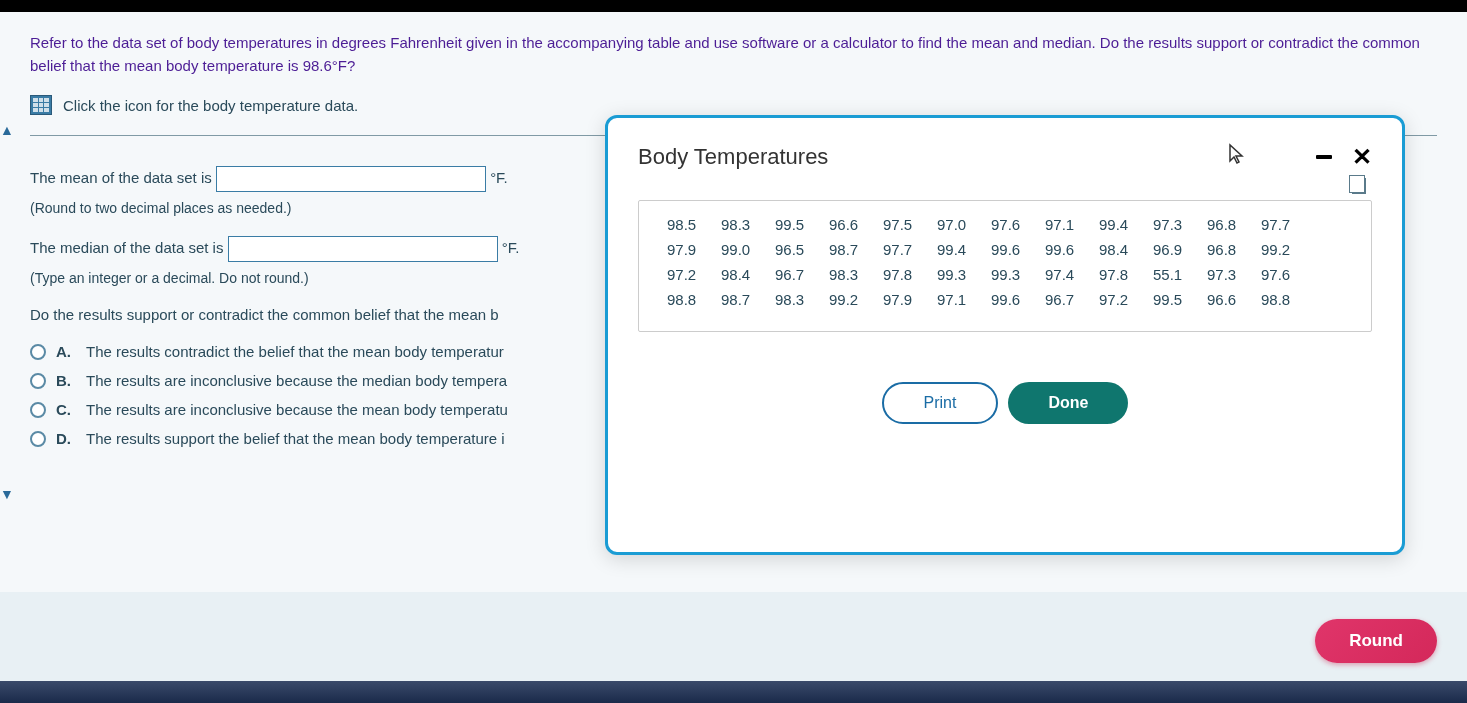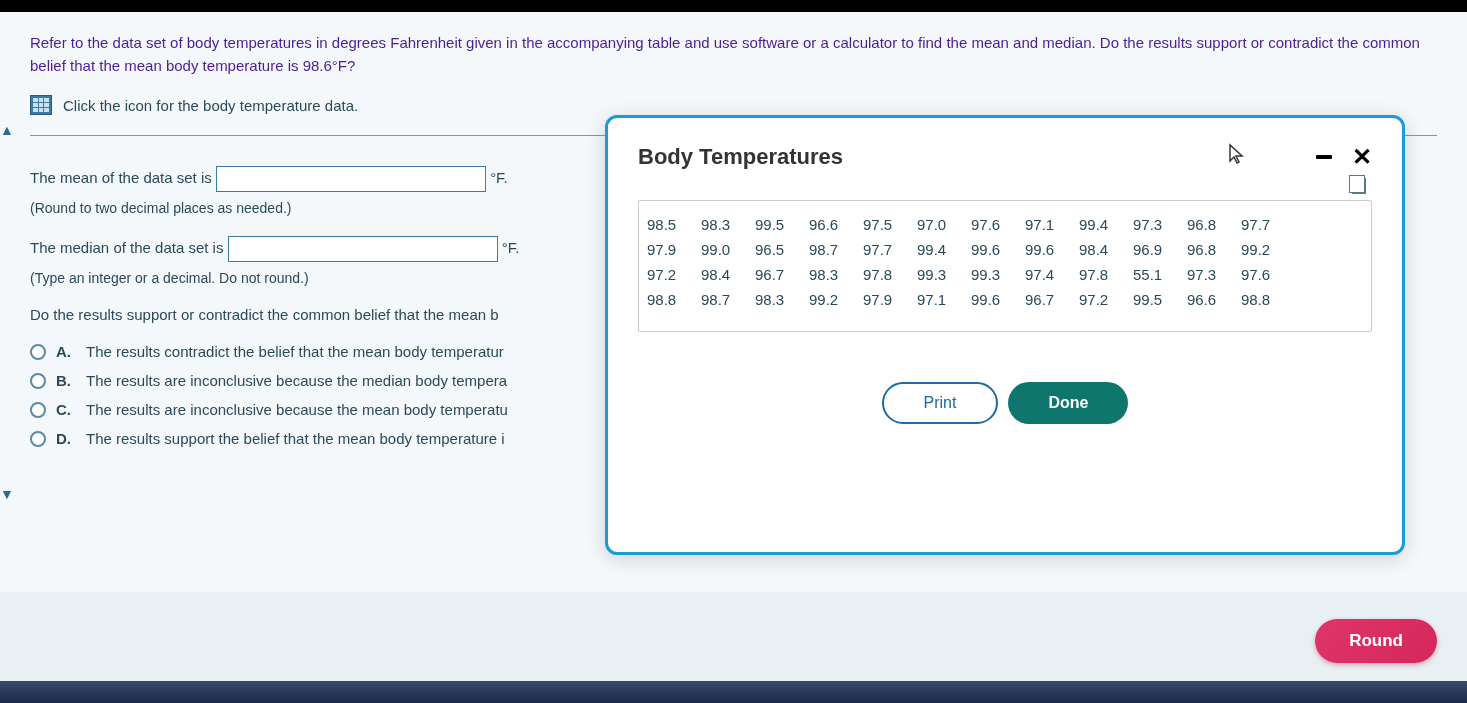--- a/index.html
+++ b/index.html
@@ -126,21 +126,21 @@
     }
     .modal-header {
       display: flex;
       justify-content: space-between;
       align-items: center;
       margin-bottom: 30px;
     }
     .modal-title {
       font-size: 22px;
       color: #333;
-      font-weight: bold;
+      font-weight: normal;
     }
     .modal-controls {
       display: flex;
       align-items: center;
       gap: 20px;
     }
     .cursor-icon {
       font-size: 20px;
       color: #333;
       margin-right: 50px;
@@ -155,21 +155,21 @@
     .close-x {
       font-size: 24px;
       font-weight: bold;
       color: #000;
       cursor: pointer;
       line-height: 1;
     }
     .data-container {
       border: 1px solid #ccc;
       border-radius: 2px;
-      padding: 15px 8px;
+      padding: 15px 28px;
       position: relative;
     }
     .copy-icon {
       position: absolute;
       right: 6px;
       top: -22px;
       width: 14px;
       height: 16px;
       border: 1.5px solid #5a7a8a;
       background: #fff;

